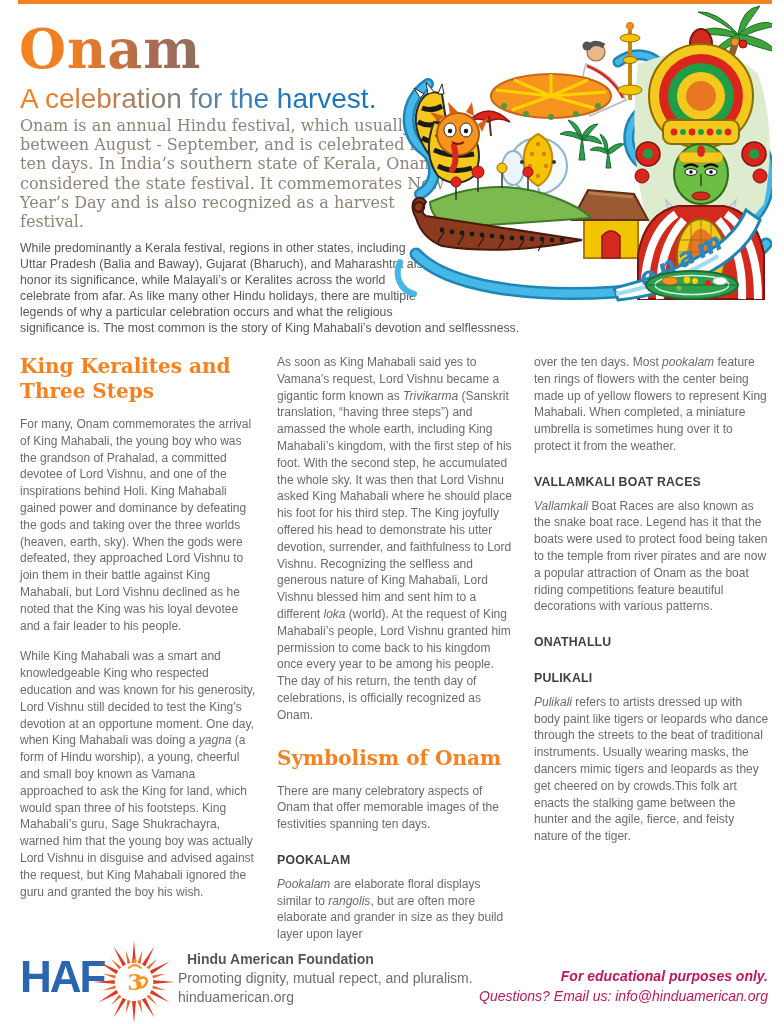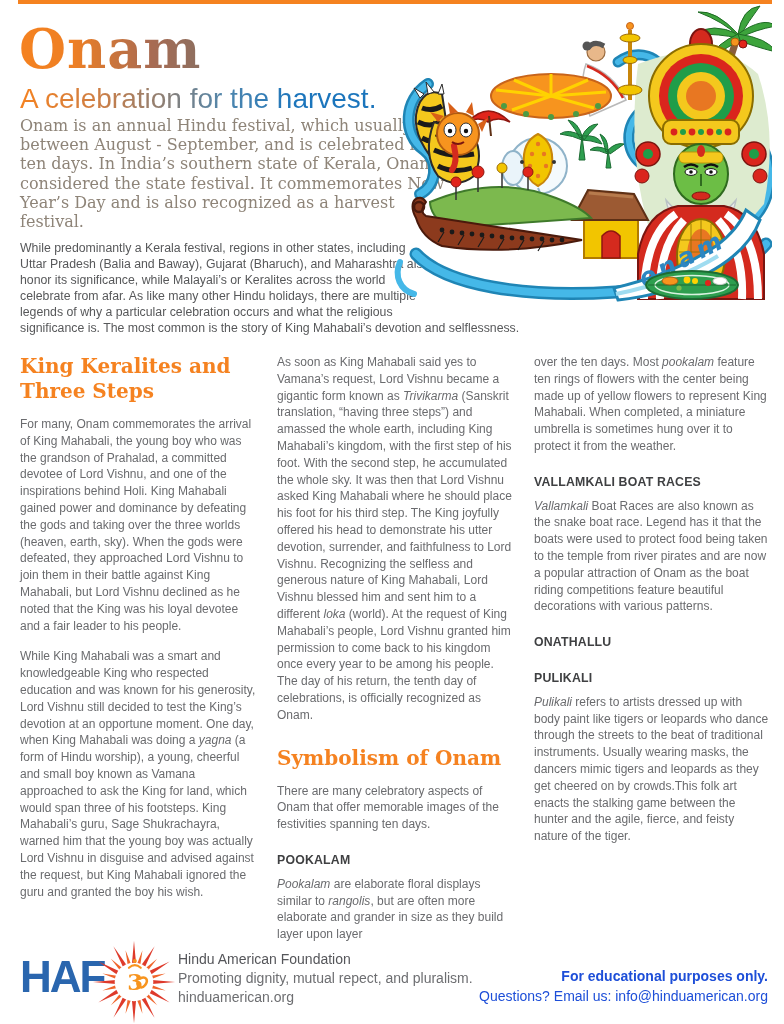--- a/index.html
+++ b/index.html
@@ -37,22 +37,22 @@
   .col-2 h3.section{margin-top:22px;}
   h4.sub{font-size:12.3px;font-weight:700;color:#3F4042;margin:19px 0 7px 0;letter-spacing:.2px;}
 
   
   .footer{position:absolute;left:20px;top:940px;width:748px;height:84px;}
   .logo{position:absolute;left:0;top:0;width:164px;height:84px;}
   .haf{position:absolute;left:0;top:16px;font-size:44px;font-weight:700;color:#2A66AE;
        letter-spacing:-2px;line-height:42px;}
   .sunburst{position:absolute;left:72px;top:0;width:84px;height:84px;}
   .org{position:absolute;left:158px;top:10px;color:#6D6E71;font-size:14px;line-height:19px;}
-  .org-name{font-weight:400;color:#55565A;}
-  .note{position:absolute;right:0;top:26px;text-align:right;color:#1d4ed8;
+  .org-name{font-weight:700;color:#55565A;margin-left:9px;}
+  .note{position:absolute;right:0;top:26px;text-align:right;font-style:italic;color:#be185d;
         font-size:14px;line-height:20px;}
   .note-bold{font-weight:700;}
 </style>
 </head>
 <body>
 
 <div class="page">
   <div class="topbar"></div>
 
   <h1 class="title">Onam</h1>

